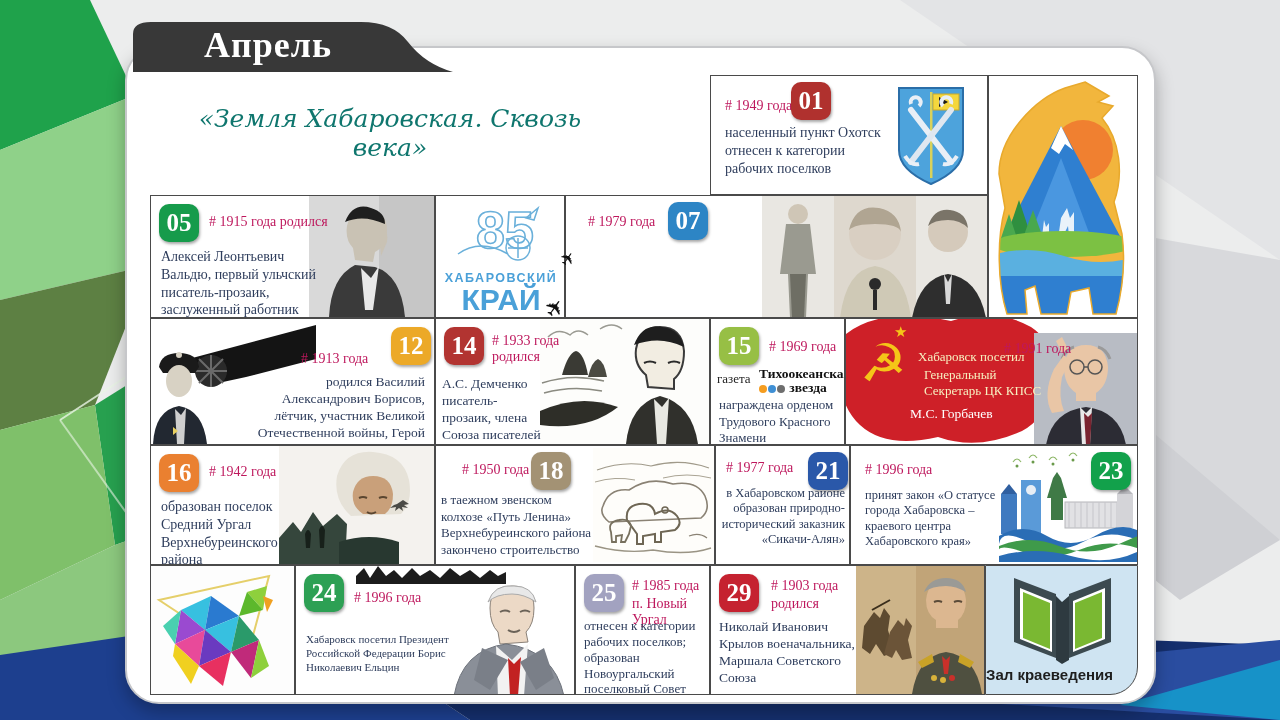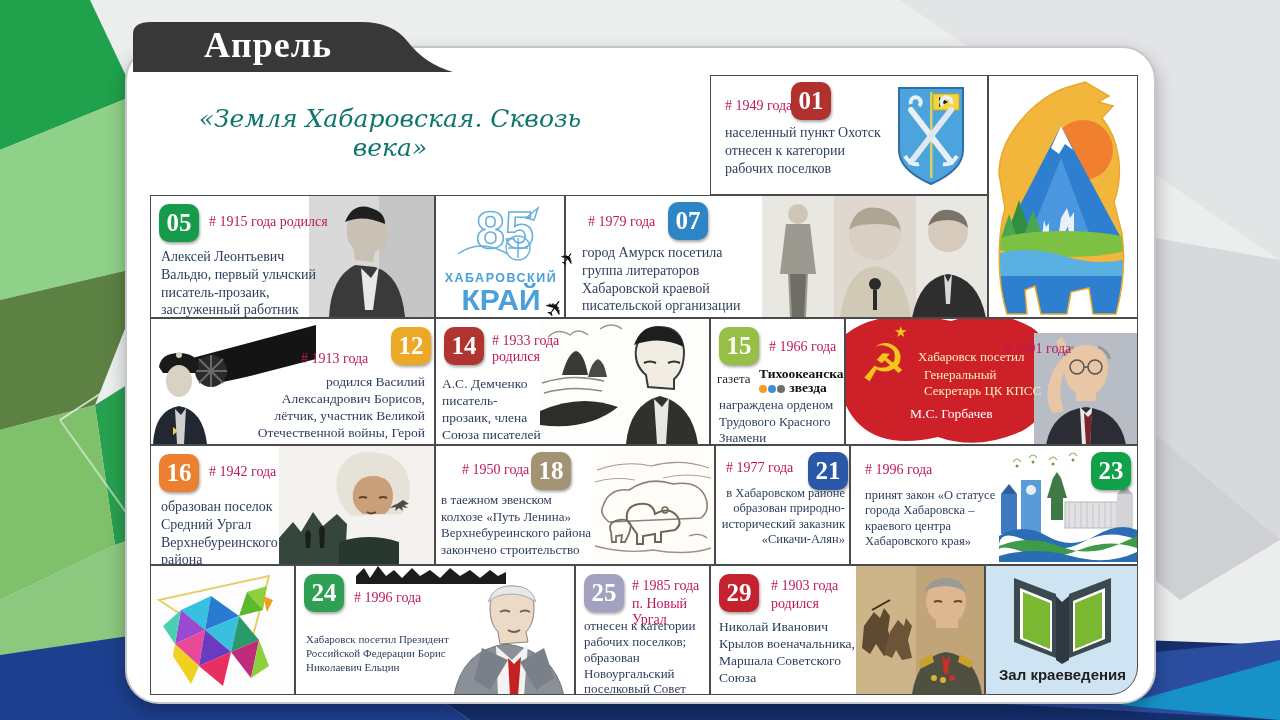--- a/index.html
+++ b/index.html
@@ -122,21 +122,20 @@
       <circle cx="82" cy="52" r="12" fill="none" stroke="#6ab0da" stroke-width="1.5"></circle>
       <path d="M72 52 h20 M82 42 v20 M90 22 l12 -10 -4 12 z" stroke="#6ab0da" stroke-width="1.5" fill="none"></path>
       <text x="65" y="86" text-anchor="middle" font-family="Liberation Sans,sans-serif" font-size="12.5" font-weight="bold" letter-spacing="1.5" fill="#4aa0d8">ХАБАРОВСКИЙ</text>
       <text x="65" y="114" text-anchor="middle" font-family="Liberation Sans,sans-serif" font-size="30" font-weight="bold" fill="#4aa0d8">КРАЙ</text>
     </svg>
   </div>
 
   <div class="card" style="left:565px;top:195px;width:423px;height:123px;">
     <div class="badge" style="left: 102px; top: 6px; background: rgb(45, 133, 197);">07</div>
     <div class="date" style="left:22px;top:18px;"># 1979 года</div>
-    <div class="txt" style="left:16px;top:48px;width:180px;">город Амурск посетила группа литераторов Хабаровской краевой писательской организации</div>
     <svg class="art" style="left:196px;top:0;" width="226" height="122" viewBox="0 0 226 122">
       <rect width="226" height="122" fill="#e9e7e2"></rect>
       <rect x="72" width="82" height="122" fill="#ded8ce"></rect>
       <circle cx="36" cy="18" r="10" fill="#cfc6b6"></circle>
       <path d="M24 28 h24 l6 50 -8 0 -2 44 -16 0 -2 -44 -8 0z" fill="#9a9a90"></path>
       <path d="M28 78 h16 l-2 44 -12 0z" fill="#6e6e64"></path>
       <circle cx="113" cy="38" r="26" fill="#d9cfc2"></circle>
       <path d="M87 34 q6 -26 30 -22 q20 4 22 24 q-2 -8 -26 -8 q-20 0 -26 6z" fill="#b0a592"></path>
       <path d="M78 122 q6 -48 35 -52 q30 4 36 52z" fill="#cfc9b6"></path>
       <circle cx="113" cy="88" r="6" fill="#2a2a2a"></circle>
@@ -179,21 +178,21 @@
       <path d="M96 30 q4 -22 24 -22 q22 0 24 24 q0 20 -10 28 l0 10 -26 -2 -2 -12 q-12 -10 -10 -26z" fill="#f2ede2" stroke="#3a3a3a" stroke-width="2"></path>
       <path d="M94 26 q8 -22 28 -18 q18 2 22 20 q-24 -12 -50 -2z" fill="#1e1e1e"></path>
       <path d="M104 44 q6 -3 12 0 M128 44 q6 -3 12 0" stroke="#2a2a2a" stroke-width="2" fill="none"></path>
       <path d="M86 125 q4 -40 34 -48 q32 8 38 48z" fill="#30302c"></path>
       <path d="M114 80 l8 8 7 -9 -3 46 -9 0z" fill="#e8e8e2"></path>
     </svg>
   </div>
 
   <div class="card" style="left:710px;top:318px;width:135px;height:127px;">
     <div class="badge" style="left: 8px; top: 8px; background: rgb(151, 191, 69);">15</div>
-    <div class="date" style="left:58px;top:20px;"># 1966 года</div>
+    <div class="date" style="left:58px;top:20px;"># 1969 года</div>
     <div class="npl" style="left:6px;top:52px;">газета</div>
     <div class="npl" style="left:48px;top:48px;line-height:1.0;">
       <b>Тихоокеанская</b><br>
       <span class="dot" style="background:#f59d20;"></span><span class="dot" style="background:#3f8fd4;"></span><span class="dot" style="background:#6e6e6e;"></span>
       <b>звезда</b>
     </div>
     <div class="txt" style="left:8px;top:78px;width:122px;font-size:13px;">награждена орденом Трудового Красного Знамени</div>
   </div>
 
   <div class="card" style="left:845px;top:318px;width:293px;height:127px;">
@@ -362,16 +361,16 @@
   <div class="card" style="left:985px;top:565px;width:153px;height:130px;background:#cfe4f2;border-bottom-right-radius:28px;">
     <svg class="art" style="left:20px;top:6px;" width="113" height="92" viewBox="0 0 113 92">
       <polygon points="8,6 50,22 50,86 8,70" fill="#3c4a50"></polygon>
       <polygon points="14,16 46,29 46,80 14,67" fill="#ffffff"></polygon>
       <polygon points="17,20 44,31 44,77 17,66" fill="#7ab832"></polygon>
       <polygon points="105,6 63,22 63,86 105,70" fill="#3c4a50"></polygon>
       <polygon points="99,16 67,29 67,80 99,67" fill="#ffffff"></polygon>
       <polygon points="96,20 69,31 69,77 96,66" fill="#7ab832"></polygon>
       <polygon points="50,24 56,30 63,24 63,88 56,92 50,88" fill="#2e3a40"></polygon>
     </svg>
-    <div style="position:absolute;left:0;top:100px;width:153px;text-align:center;font-family:'Liberation Sans',sans-serif;font-weight:bold;font-size:15px;color:#1e1e1e;">Зал краеведения</div>
+    <div style="position:absolute;left:0;top:100px;width:153px;text-align:left;font-family:'Liberation Sans',sans-serif;font-weight:bold;font-size:15px;color:#1e1e1e;">Зал краеведения</div>
   </div>
 
 </div>
 
 </body></html>

